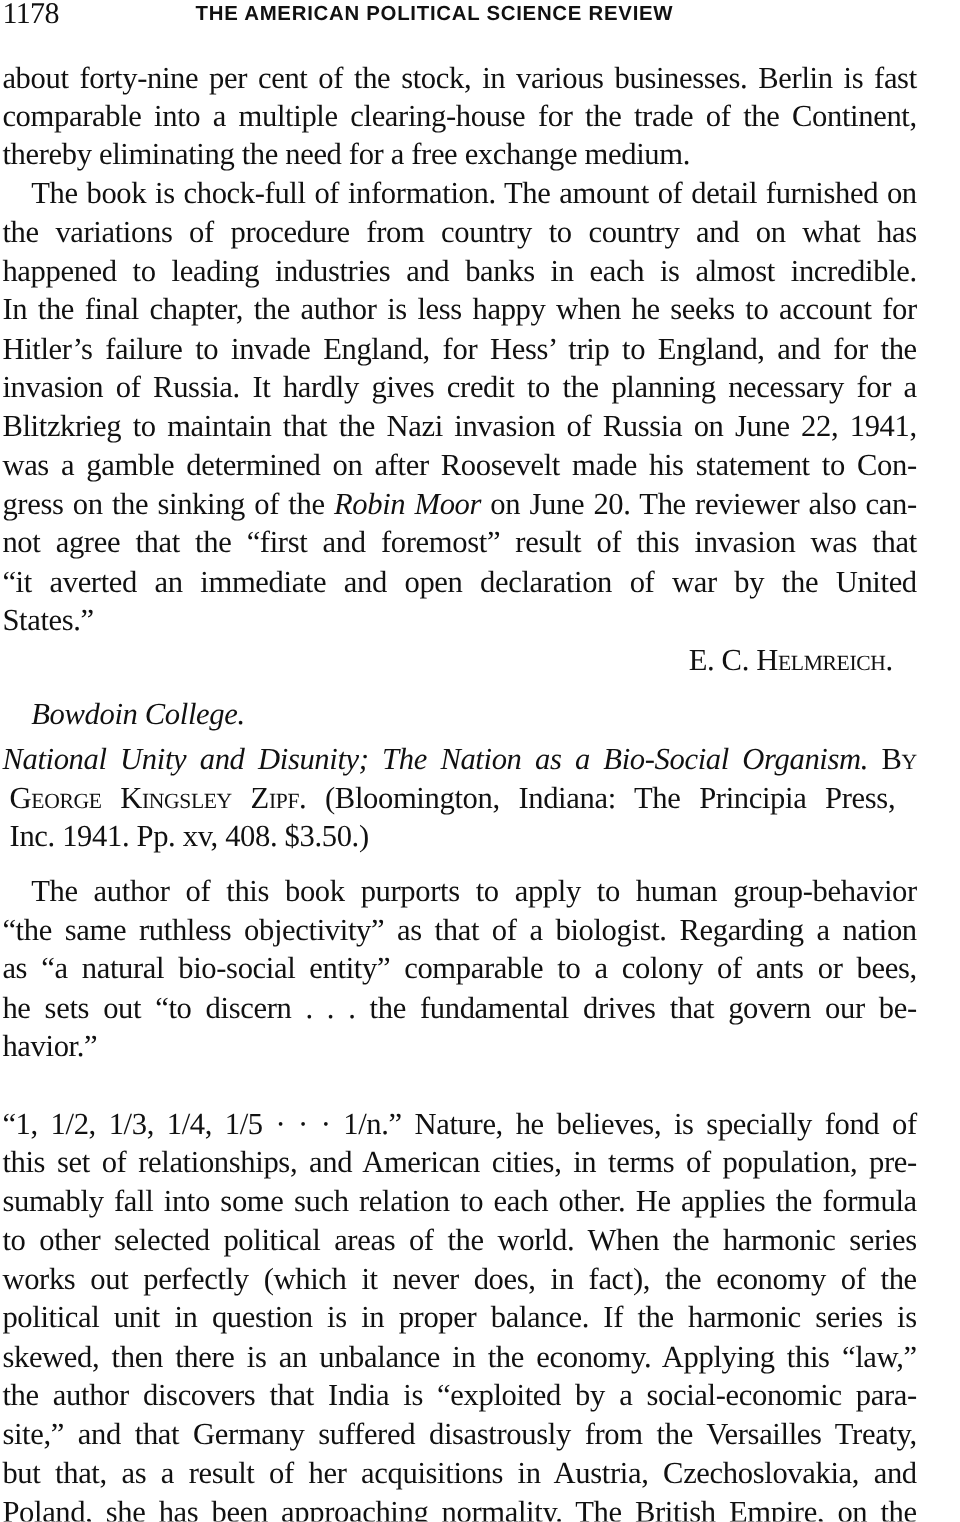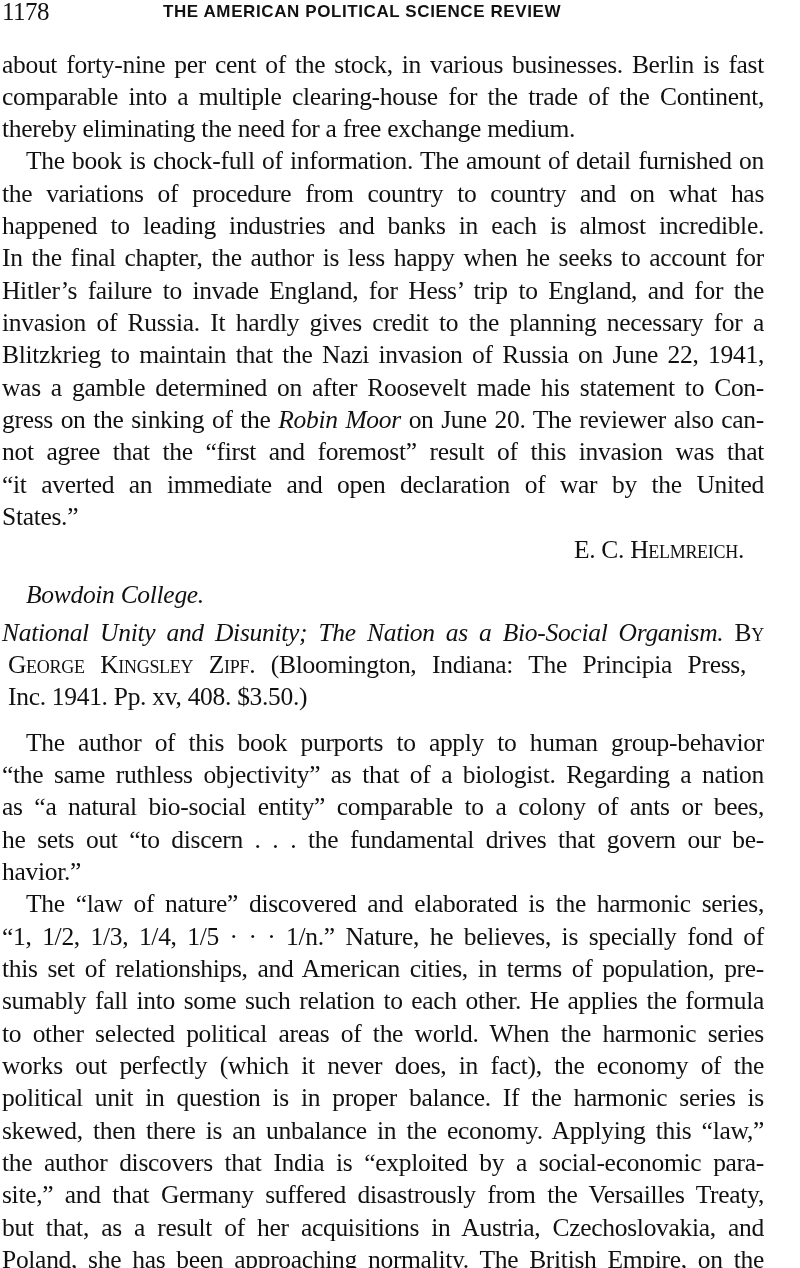--- a/index.html
+++ b/index.html
@@ -52,21 +52,20 @@
   <div class="ln" style="top:617px"><span class="it">National Unity and Disunity; The Nation as a Bio-Social Organism.</span><span class="sc"> By</span></div>
   <div class="ln hang" style="top:649px"><span class="sc">George Kingsley Zipf.</span><span> (Bloomington, Indiana: The Principia Press,</span></div>
   <div class="ln hang last" style="top:681px">Inc. 1941. Pp. xv, 408. $3.50.)</div>
 
   <div class="ln ind" style="top:727px">The author of this book purports to apply to human group-behavior</div>
   <div class="ln" style="top:759px">“the same ruthless objectivity” as that of a biologist. Regarding a nation</div>
   <div class="ln" style="top:791px">as “a natural bio-social entity” comparable to a colony of ants or bees,</div>
   <div class="ln" style="top:824px">he sets out “to discern . . . the fundamental drives that govern our be-</div>
   <div class="ln last" style="top:856px">havior.”</div>
 
-  <div class="ln ind" style="top:888px">The “law of nature” discovered and elaborated is the harmonic series,</div>
   <div class="ln" style="top:921px">“1, 1/2, 1/3, 1/4, 1/5 · · · 1/n.” Nature, he believes, is specially fond of</div>
   <div class="ln" style="top:953px">this set of relationships, and American cities, in terms of population, pre-</div>
   <div class="ln" style="top:985px">sumably fall into some such relation to each other. He applies the formula</div>
   <div class="ln" style="top:1018px">to other selected political areas of the world. When the harmonic series</div>
   <div class="ln" style="top:1050px">works out perfectly (which it never does, in fact), the economy of the</div>
   <div class="ln" style="top:1082px">political unit in question is in proper balance. If the harmonic series is</div>
   <div class="ln" style="top:1115px">skewed, then there is an unbalance in the economy. Applying this “law,”</div>
   <div class="ln" style="top:1147px">the author discovers that India is “exploited by a social-economic para-</div>
   <div class="ln" style="top:1179px">site,” and that Germany suffered disastrously from the Versailles Treaty,</div>
   <div class="ln" style="top:1212px">but that, as a result of her acquisitions in Austria, Czechoslovakia, and</div>

